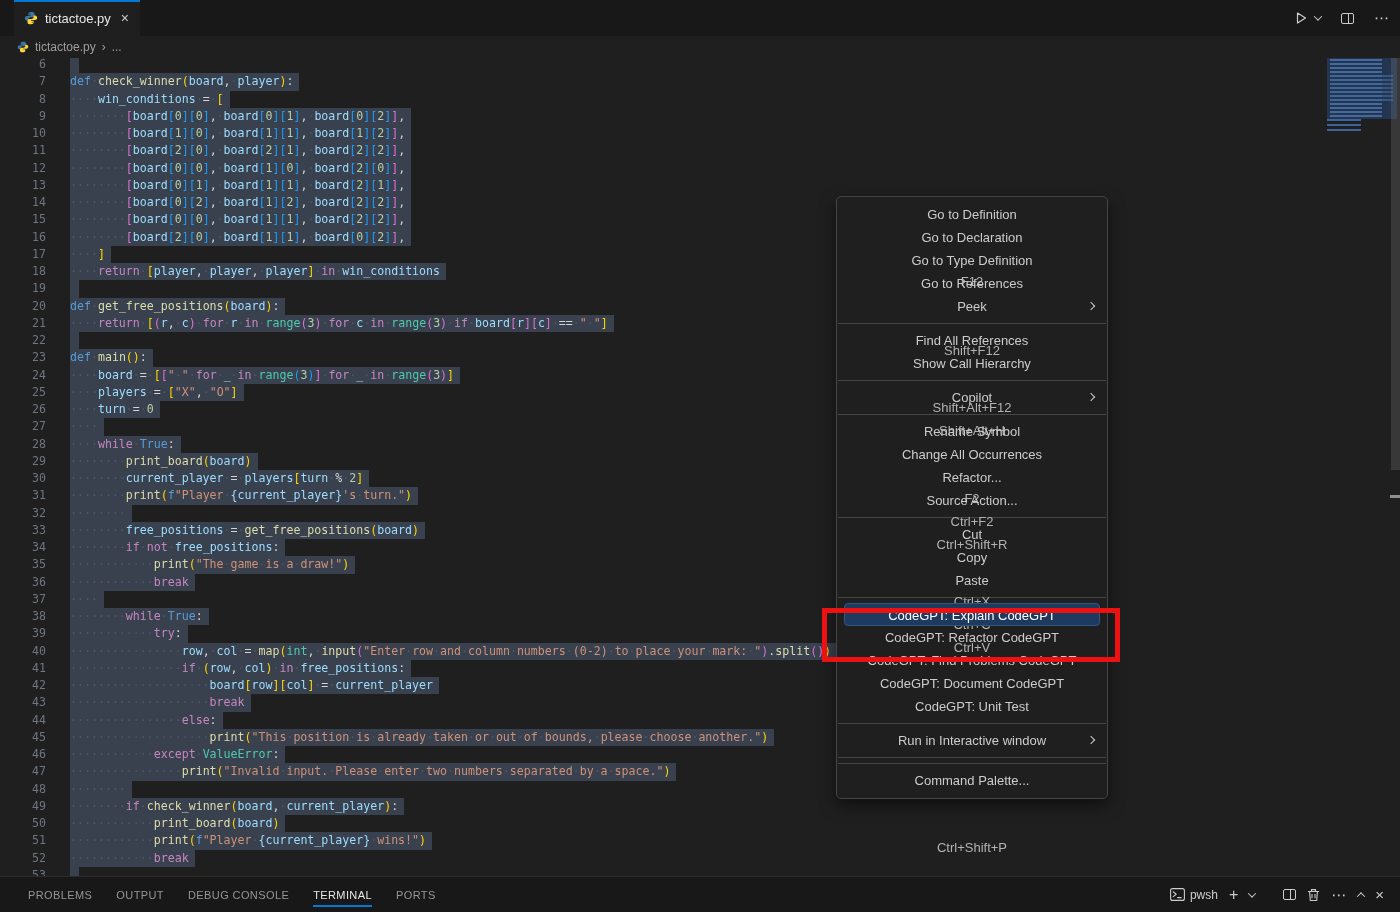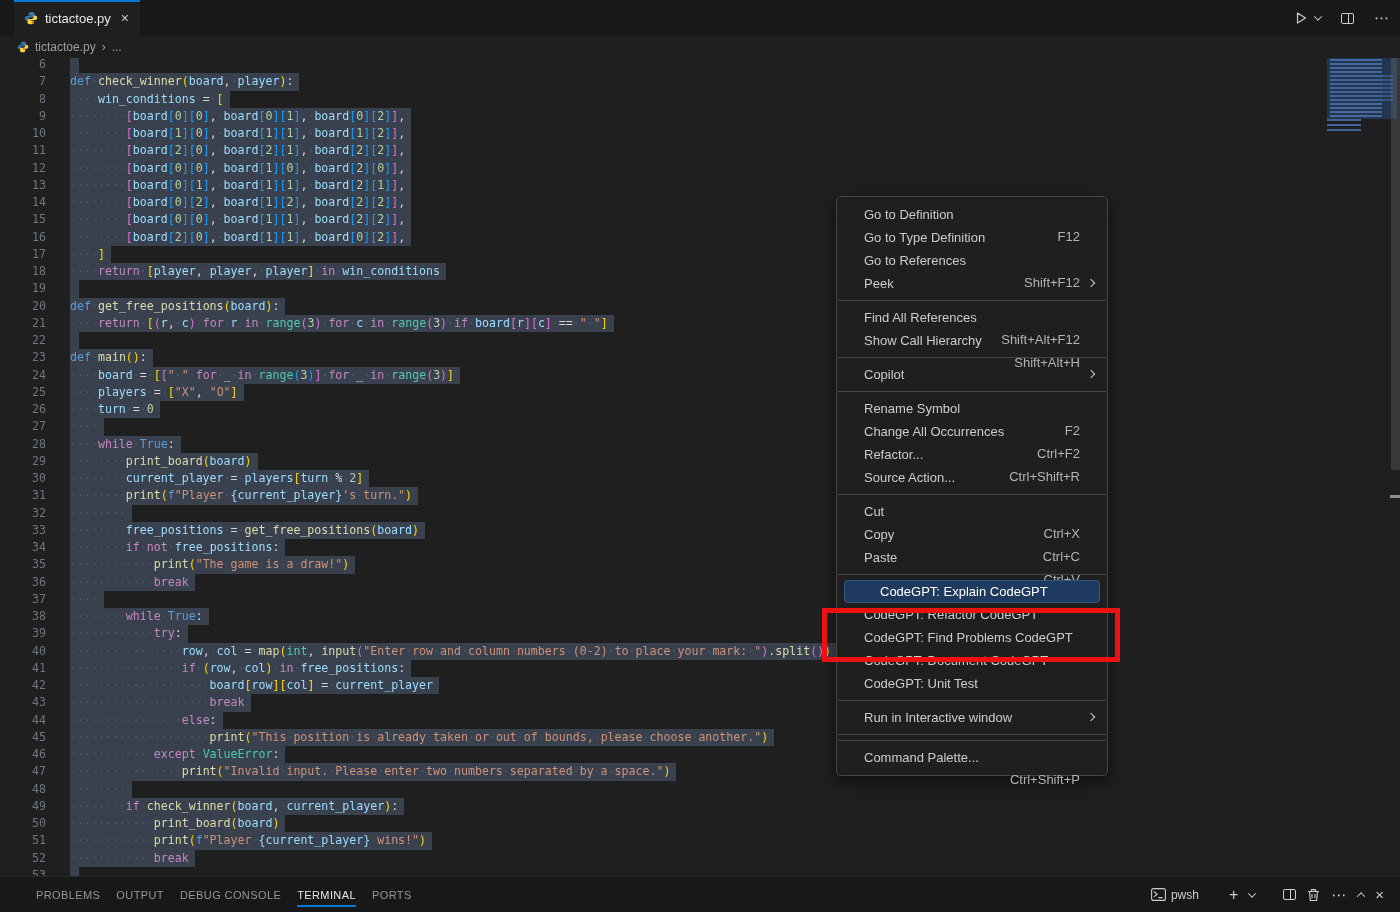--- a/index.html
+++ b/index.html
@@ -43,38 +43,38 @@
   .minimap-lines2 { position:absolute; left:3px; top:18px; width:63px; height:26px;
     background:repeating-linear-gradient(to bottom, #3d649a 0 2px, transparent 2px 4px); opacity:.7; }
   .minimap-tail { position:absolute; left:1327px; top:61px; width:34px; height:14px;
     background:repeating-linear-gradient(to bottom, #3d649a 0 2px, transparent 2px 5px); }
   .vscroll { position:absolute; left:1391px; top:0; width:9px; height:412px; background:rgba(121,121,121,.28); }
   .panel-handle { position:absolute; left:1390px; top:437px; width:10px; height:3px; background:#8f8f8f; }
 
   
   .menu { position:absolute; left:836px; top:196px; width:272px; background:#1f1f1f; border:1px solid #454545; border-radius:5px; box-shadow:0 6px 16px rgba(0,0,0,.55); padding:6px 0; z-index:50; font-size:13px; }
   .menu-sep { height:1px; background:#454545; margin:5px 1px; }
-  .menu-item { position:relative; height:23px; line-height:23px; display:flex; align-items:center; padding:0 27px; color:#cccccc; cursor:pointer; }
+  .menu-item { position:relative; height:23px; line-height:23px; display:flex; align-items:center; padding:0 27px; color:#cccccc; cursor:pointer;flex-direction:column; }
   .menu-item .mi-label { flex:1; white-space:nowrap; }
   .menu-item .mi-shortcut { color:#b3b3b3; white-space:nowrap;margin-top:44px; }
   .menu-item .mi-arrow { position:absolute; right:13px; top:8px; width:6px; height:6px; border-right:1.3px solid #cccccc; border-bottom:1.3px solid #cccccc; transform:rotate(-45deg); }
   .menu-item.hl { background:#1e3a5f; border:1px solid #33587f; border-radius:4px; margin:0 7px; padding:0 35px; color:#ffffff; }
   .menu-item.hl .mi-label { color:#ffffff; }
 
   
   .redbox { position:absolute; left:822px; top:608px; width:298px; height:54px; border:5px solid #ee1111; z-index:60; pointer-events:none; }
 
   
   .panel { position:absolute; left:0; top:876px; width:1400px; height:36px; background:#181818; border-top:1px solid #2b2b2b; display:flex; align-items:center; justify-content:space-between; }
-  .ptabs { display:flex; align-items:center; padding-left:36px; gap:16px; }
+  .ptabs { display:flex; align-items:center; padding-left:28px; gap:24px; }
   .ptab { position:relative; font-size:11px; letter-spacing:.4px; color:#969696; height:34px; line-height:34px; cursor:pointer; }
   .ptab.active { color:#e7e7e7; }
   .ptab.active::after { content:''; position:absolute; left:0; right:0; bottom:5px; height:1.6px; background:#0078d4; }
   .pright { display:flex; align-items:center; gap:11px; padding-right:16px; color:#cccccc; }
-  .pwsh { display:flex; align-items:center; gap:5px; margin-right:19px; }
+  .pwsh { display:flex; align-items:center; gap:5px; margin-right:0; }
   .pwsh-label { font-size:12px; color:#cccccc; }
   .p-icon { display:flex; align-items:center; cursor:pointer; }
   .p-plus { font-size:16px; color:#cccccc; font-weight:400; }
   .p-close { font-size:15px; color:#cccccc; }
 </style>
 </head>
 <body>
 
 <div class="tabbar">
   <div class="tab">
@@ -172,20 +172,23 @@
   <div class="vscroll"></div>
   <div class="panel-handle"></div>
 </div>
 
 <div class="menu" id="context-menu">
     <div class="menu-item">
       <span class="mi-label">Go to Definition</span>
       <span class="mi-shortcut">F12</span>
     </div>
     <div class="menu-item">
+      <span class="mi-label">Go to Declaration</span>
+    </div>
+    <div class="menu-item">
       <span class="mi-label">Go to Type Definition</span>
     </div>
     <div class="menu-item">
       <span class="mi-label">Go to References</span>
       <span class="mi-shortcut">Shift+F12</span>
     </div>
     <div class="menu-item">
       <span class="mi-label">Peek</span>
       <span class="mi-arrow"></span>
     </div>

